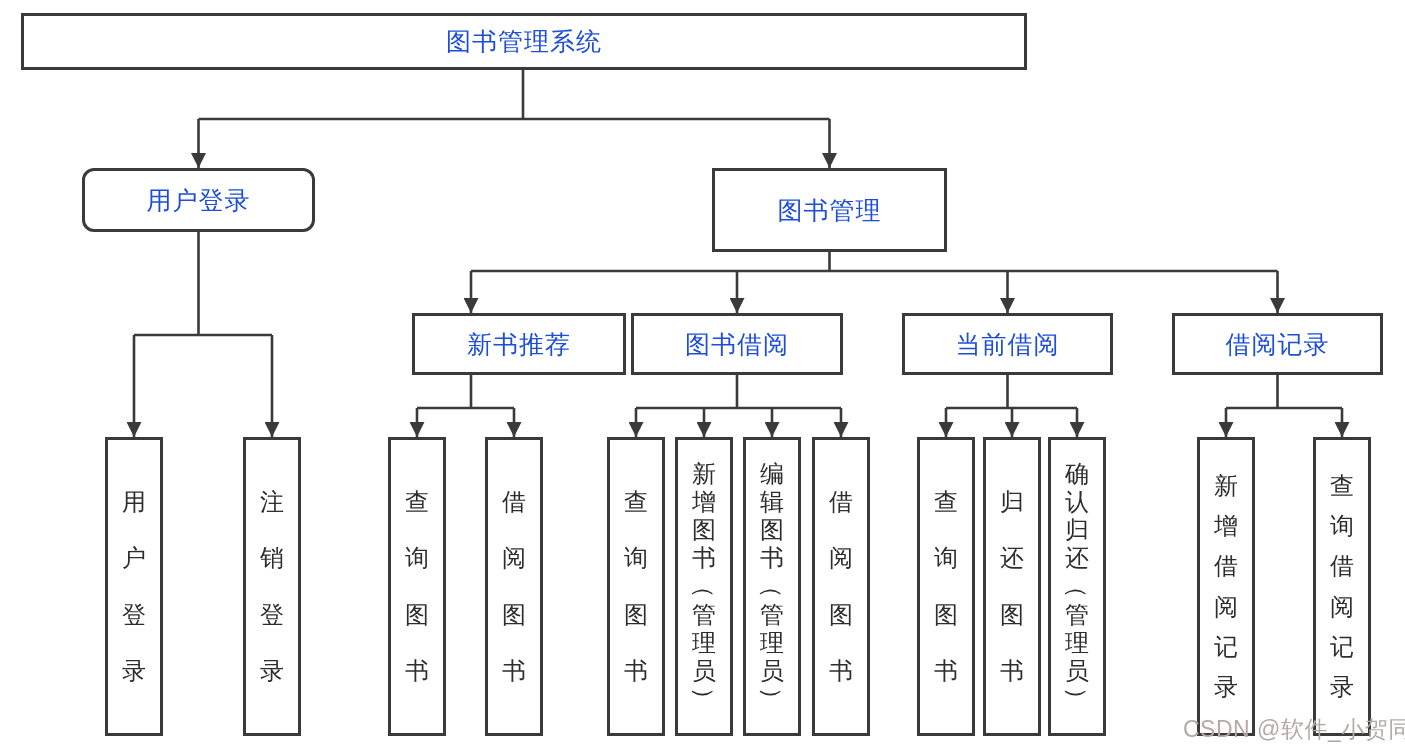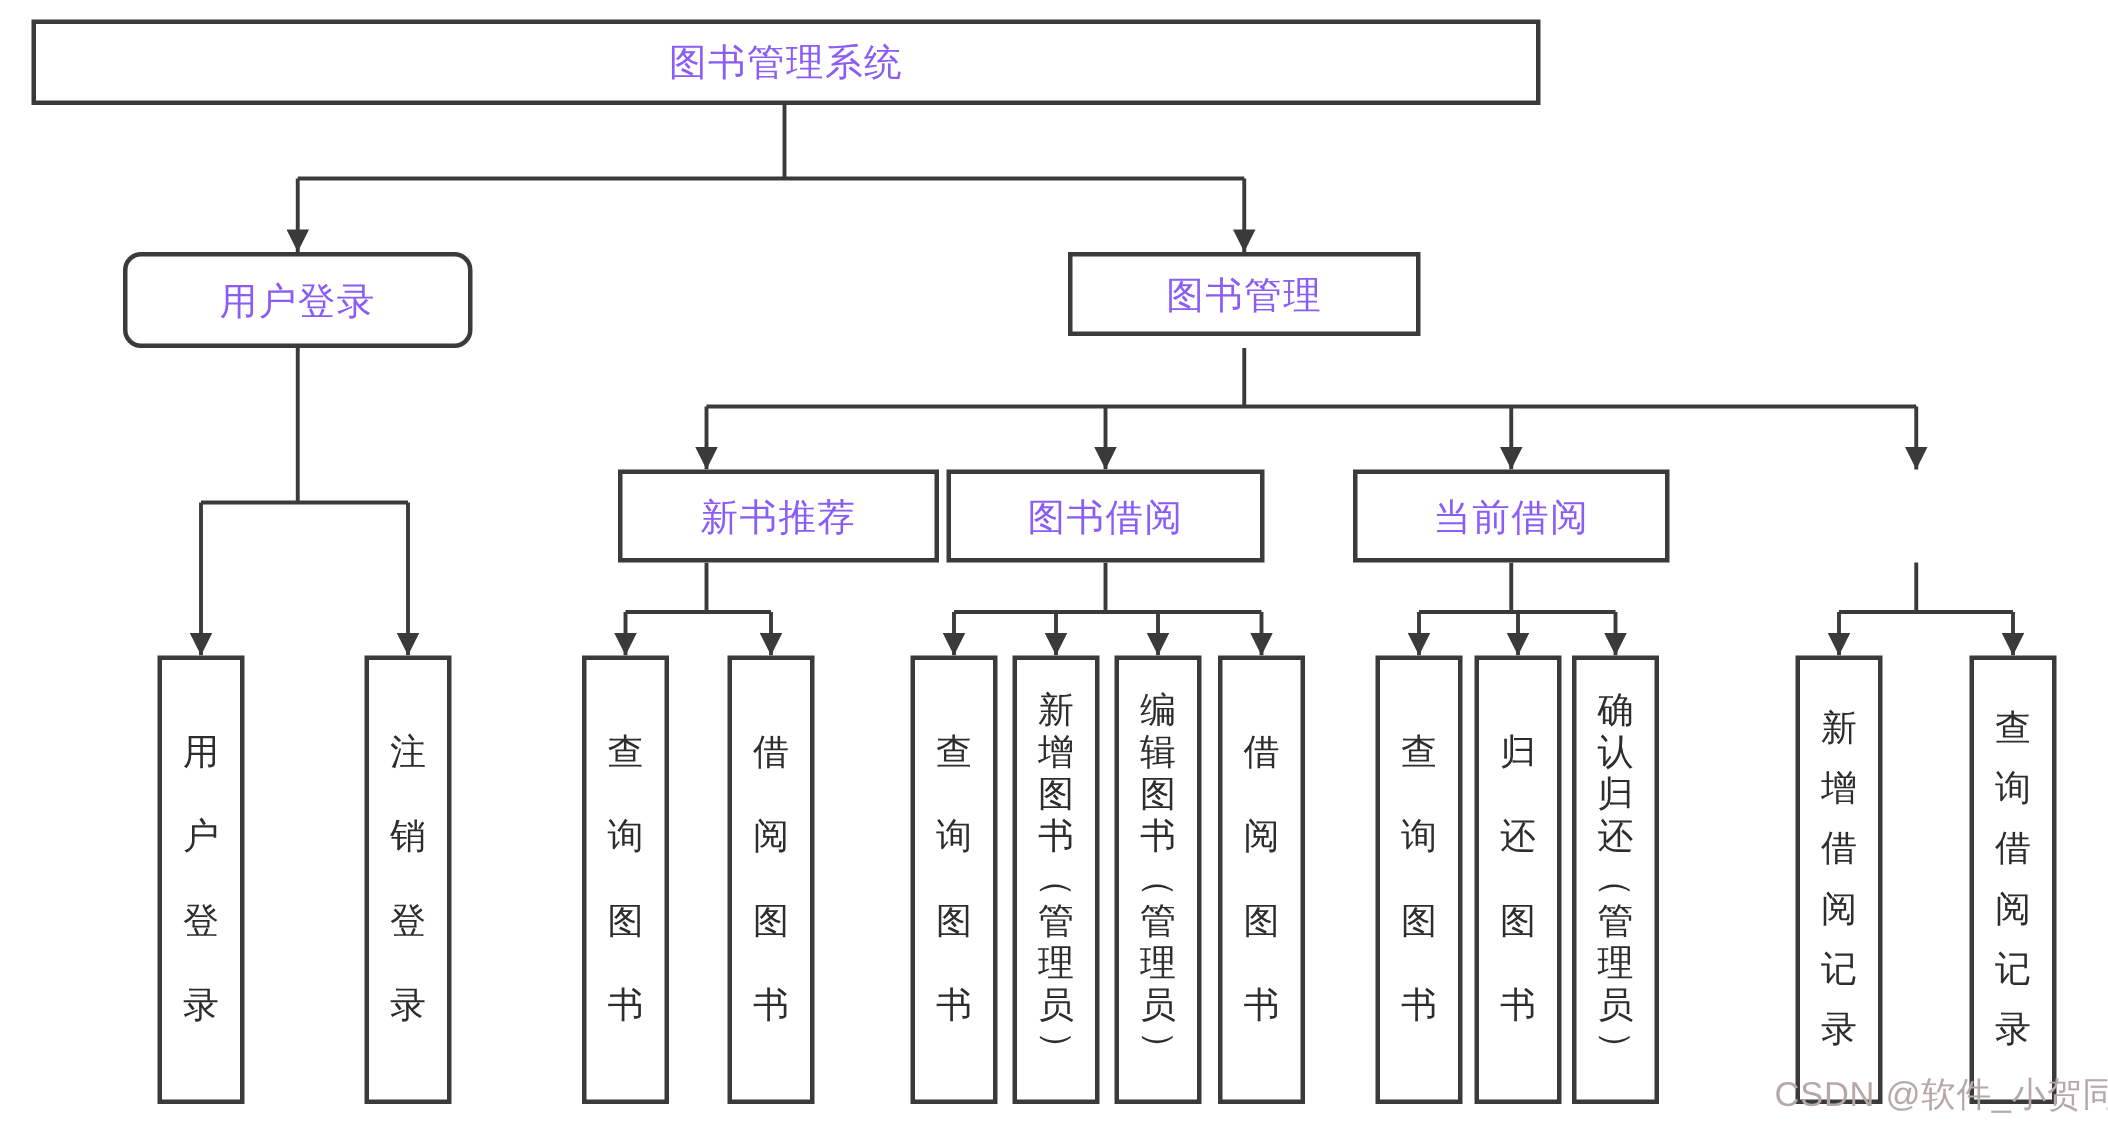--- a/index.html
+++ b/index.html
@@ -12,21 +12,21 @@
     color:#2d2d2d;
   }
   svg.connectors{position:absolute;left:0;top:0;width:1405px;height:747px;}
   .node{
     position:absolute;
     box-sizing:border-box;
     background:#ffffff;
     border:3px solid #3a3a3a;
     display:flex;align-items:center;justify-content:center;
     font-size:25px;letter-spacing:1px;
-    color:#8b5cf6;
+    color:#1d4ed8;
     z-index:2;
   }
   .leaf{
     position:absolute;
     box-sizing:border-box;
     background:#ffffff;
     border:3px solid #3a3a3a;
     width:58px;height:299px;top:437px;
     z-index:2;
   }
@@ -97,32 +97,35 @@
     </g>
   </svg>
 
   <div class="node" style="left:21px;top:13px;width:1006px;height:57px;">
     <span>图书管理系统</span>
   </div>
 
   <div class="node" style="left:82px;top:168px;width:233px;height:64px;border-radius:12px;">
     <span>用户登录</span>
   </div>
-  <div class="node" style="left:712px;top:168px;width:235px;height:56px;">
+  <div class="node" style="left:712px;top:168px;width:235px;height:84px;">
     <span>图书管理</span>
   </div>
 
   <div class="node" style="left:364px;top:313px;width:214px;height:62px;margin-left:48px;">
     <span>新书推荐</span>
   </div>
   <div class="node" style="left:631px;top:313px;width:212px;height:62px;">
     <span>图书借阅</span>
   </div>
   <div class="node" style="left:902px;top:313px;width:211px;height:62px;">
     <span>当前借阅</span>
+  </div>
+  <div class="node" style="left:1172px;top:313px;width:211px;height:62px;">
+    <span>借阅记录</span>
   </div>
 
   <div class="leaf" style="left:105px;">
     <div class="vlabel">
         <span class="vchar">用</span>
         <span class="vchar">户</span>
         <span class="vchar">登</span>
         <span class="vchar">录</span>
       </div>
   </div>

